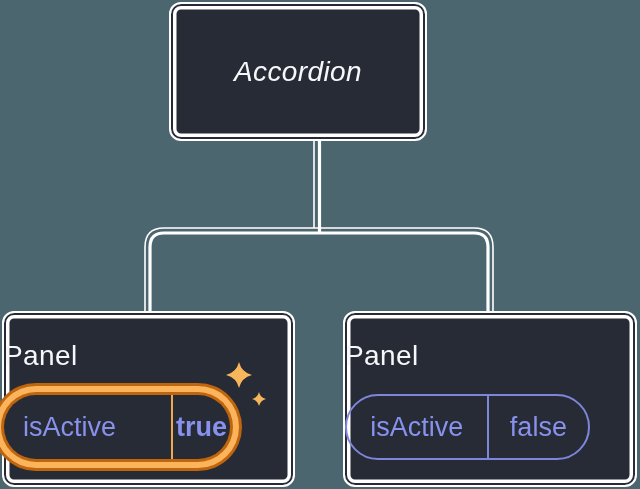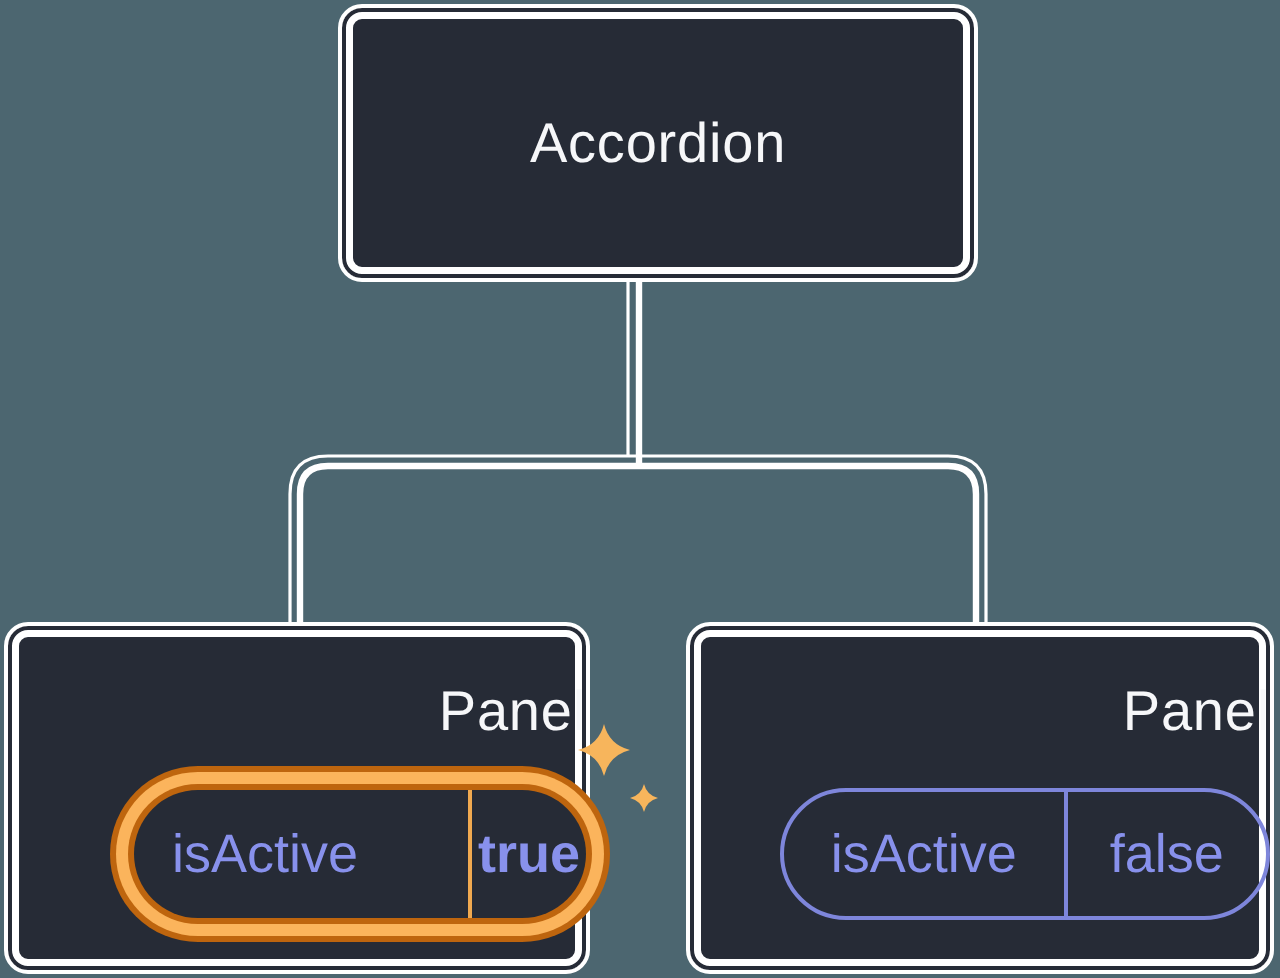--- a/index.html
+++ b/index.html
@@ -19,23 +19,23 @@
   .connectors { position:absolute; left:0; top:0; width:640px; height:489px; }
 
   
   .node {
     position:absolute;
     background:var(--node-fill);
     border:2px solid var(--line);
     border-radius:12px;
     box-shadow: inset 0 0 0 2px var(--node-fill), inset 0 0 0 5.5px var(--line);
   }
-  .node-root { left:169px; top:2px; width:320px; height:139px;
-    display:flex; align-items:center; justify-content:center; }
-  .node-panel { display:flex; flex-direction:column; align-items:flex-end; }
+  .node-root { left:169px; top:2px; width:258px; height:139px;
+    display:flex; align-items:center; justify-content:center;font-style:italic; }
+  .node-panel { display:flex; flex-direction:column; align-items:flex-start; }
   .node-panel.left  { left:2px;   top:311px; width:293px; height:176px; }
   .node-panel.right { left:343px; top:311px; width:294px; height:176px; }
 
   .node-title {
     color:var(--title-text); font-size:28px; font-weight:500;
     letter-spacing:0.4px; line-height:34px;
   }
   .node-panel .node-title { padding-top:26px; }
 
   

